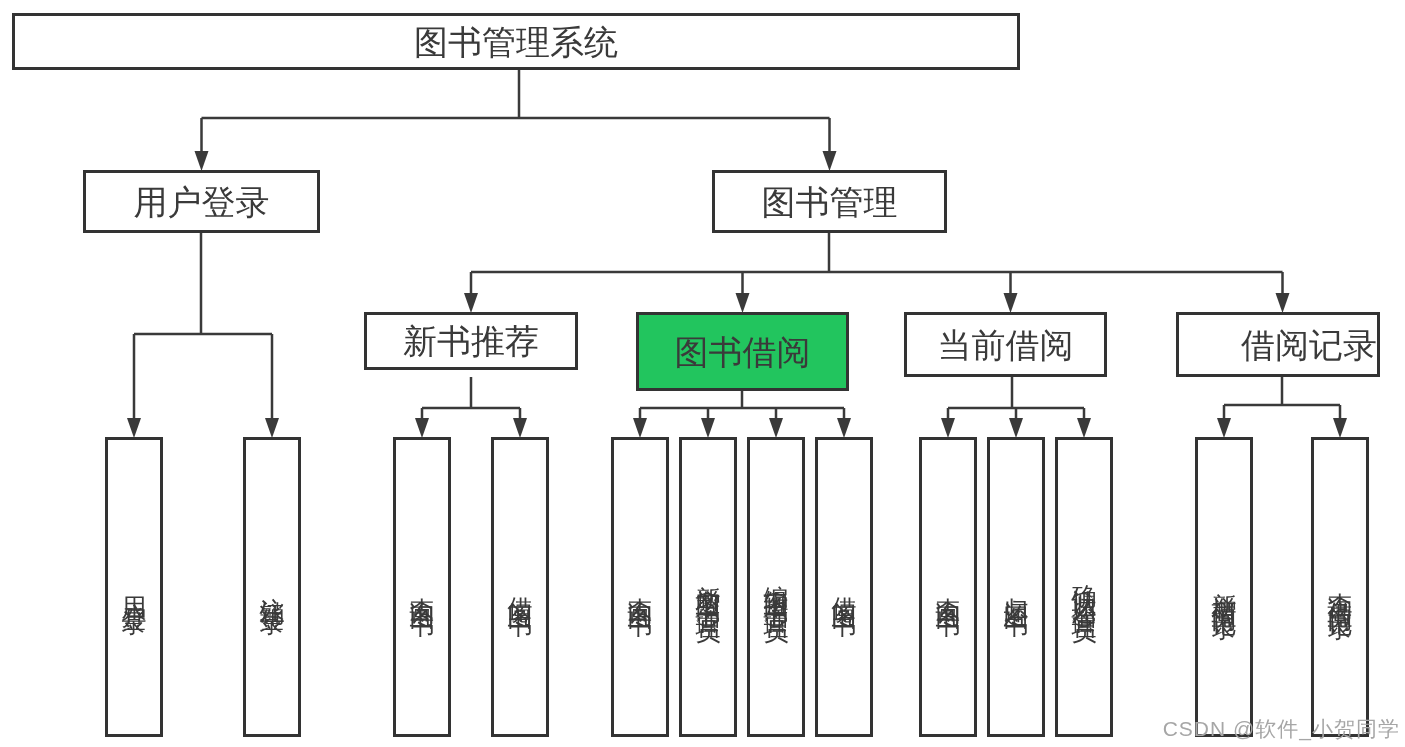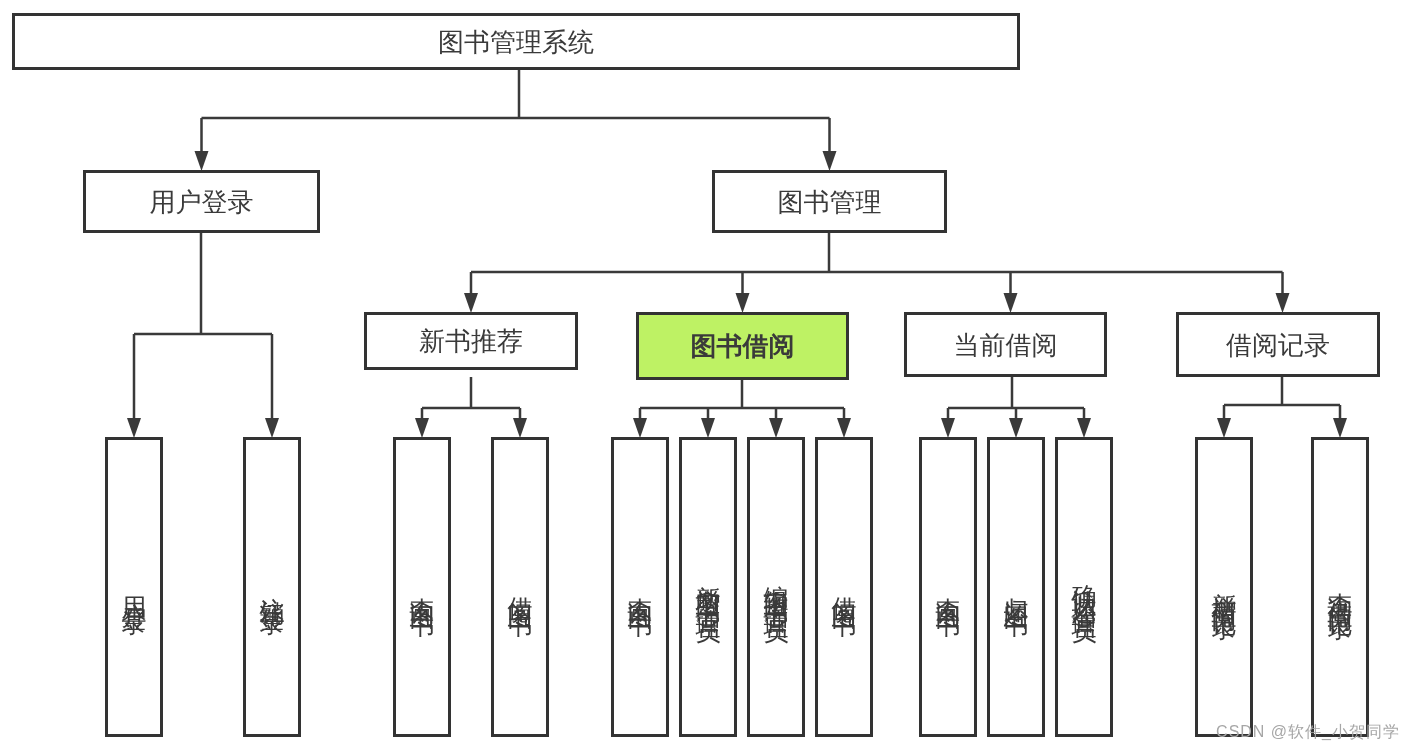--- a/index.html
+++ b/index.html
@@ -26,36 +26,36 @@
     box-sizing: border-box;
     background: #ffffff;
     border: 3px solid #333333;
     display: flex;
     align-items: center;
     justify-content: center;
     z-index: 2;
   }
   .node-label {
     color: #3a3a3a;
-    font-size: 26px;
+    font-size: 34px;
     line-height: 1;
     white-space: nowrap;
   }
   .node.vertical .node-label {
     writing-mode: vertical-rl;
     text-orientation: mixed;
     font-size: 25px;
     letter-spacing: 5px;
     white-space: normal;
   }
   #watermark {
     position: absolute;
     right: 5px;
     bottom: 4px;
-    font-size: 16px;
+    font-size: 21px;
     letter-spacing: 1px;
     z-index: 3;
     text-align: center;
   }
 </style>
 </head>
 <body>
 
 <div id="stage">
   <svg id="connectors" width="1405" height="747" viewBox="0 0 1405 747">
@@ -87,27 +87,27 @@
     </div>
     <div class="node" style="left: 83px; top: 170px; width: 237px; height: 63px; border-color: rgb(51, 51, 51); background: rgb(255, 255, 255);">
       <span class="node-label" style="color: rgb(58, 58, 58);">用户登录</span>
     </div>
     <div class="node" style="left: 712px; top: 170px; width: 235px; height: 63px; border-color: rgb(51, 51, 51); background: rgb(255, 255, 255);">
       <span class="node-label" style="color: rgb(58, 58, 58);">图书管理</span>
     </div>
     <div class="node" style="left: 364px; top: 312px; width: 214px; height: 58px; border-color: rgb(51, 51, 51); background: rgb(255, 255, 255);">
       <span class="node-label" style="color: rgb(58, 58, 58);">新书推荐</span>
     </div>
-    <div class="node" style="left: 636px; top: 312px; width: 213px; height: 68px; border-color: rgb(51, 51, 51); background: #bef264; font-weight: bold;">
+    <div class="node" style="left: 636px; top: 312px; width: 213px; height: 79px; border-color: rgb(51, 51, 51); background: #22c55e;">
       <span class="node-label" style="color: rgb(58, 58, 58);">图书借阅</span>
     </div>
     <div class="node" style="left: 904px; top: 312px; width: 203px; height: 65px; border-color: rgb(51, 51, 51); background: rgb(255, 255, 255);">
       <span class="node-label" style="color: rgb(58, 58, 58);">当前借阅</span>
     </div>
-    <div class="node" style="left: 1176px; top: 312px; width: 204px; height: 65px; border-color: rgb(51, 51, 51); background: rgb(255, 255, 255);">
+    <div class="node" style="left: 1176px; top: 312px; width: 204px; height: 65px; border-color: rgb(51, 51, 51); background: rgb(255, 255, 255); justify-content: flex-end;">
       <span class="node-label" style="color: rgb(58, 58, 58);">借阅记录</span>
     </div>
     <div class="node vertical" style="left: 105px; top: 437px; width: 58px; height: 300px; border-color: rgb(51, 51, 51); background: rgb(255, 255, 255);">
       <span class="node-label" style="color: rgb(58, 58, 58);">用户登录</span>
     </div>
     <div class="node vertical" style="left: 243px; top: 437px; width: 58px; height: 300px; border-color: rgb(51, 51, 51); background: rgb(255, 255, 255);">
       <span class="node-label" style="color: rgb(58, 58, 58);">注销登录</span>
     </div>
     <div class="node vertical" style="left: 393px; top: 437px; width: 58px; height: 300px; border-color: rgb(51, 51, 51); background: rgb(255, 255, 255);">
       <span class="node-label" style="color: rgb(58, 58, 58);">查询图书</span>

